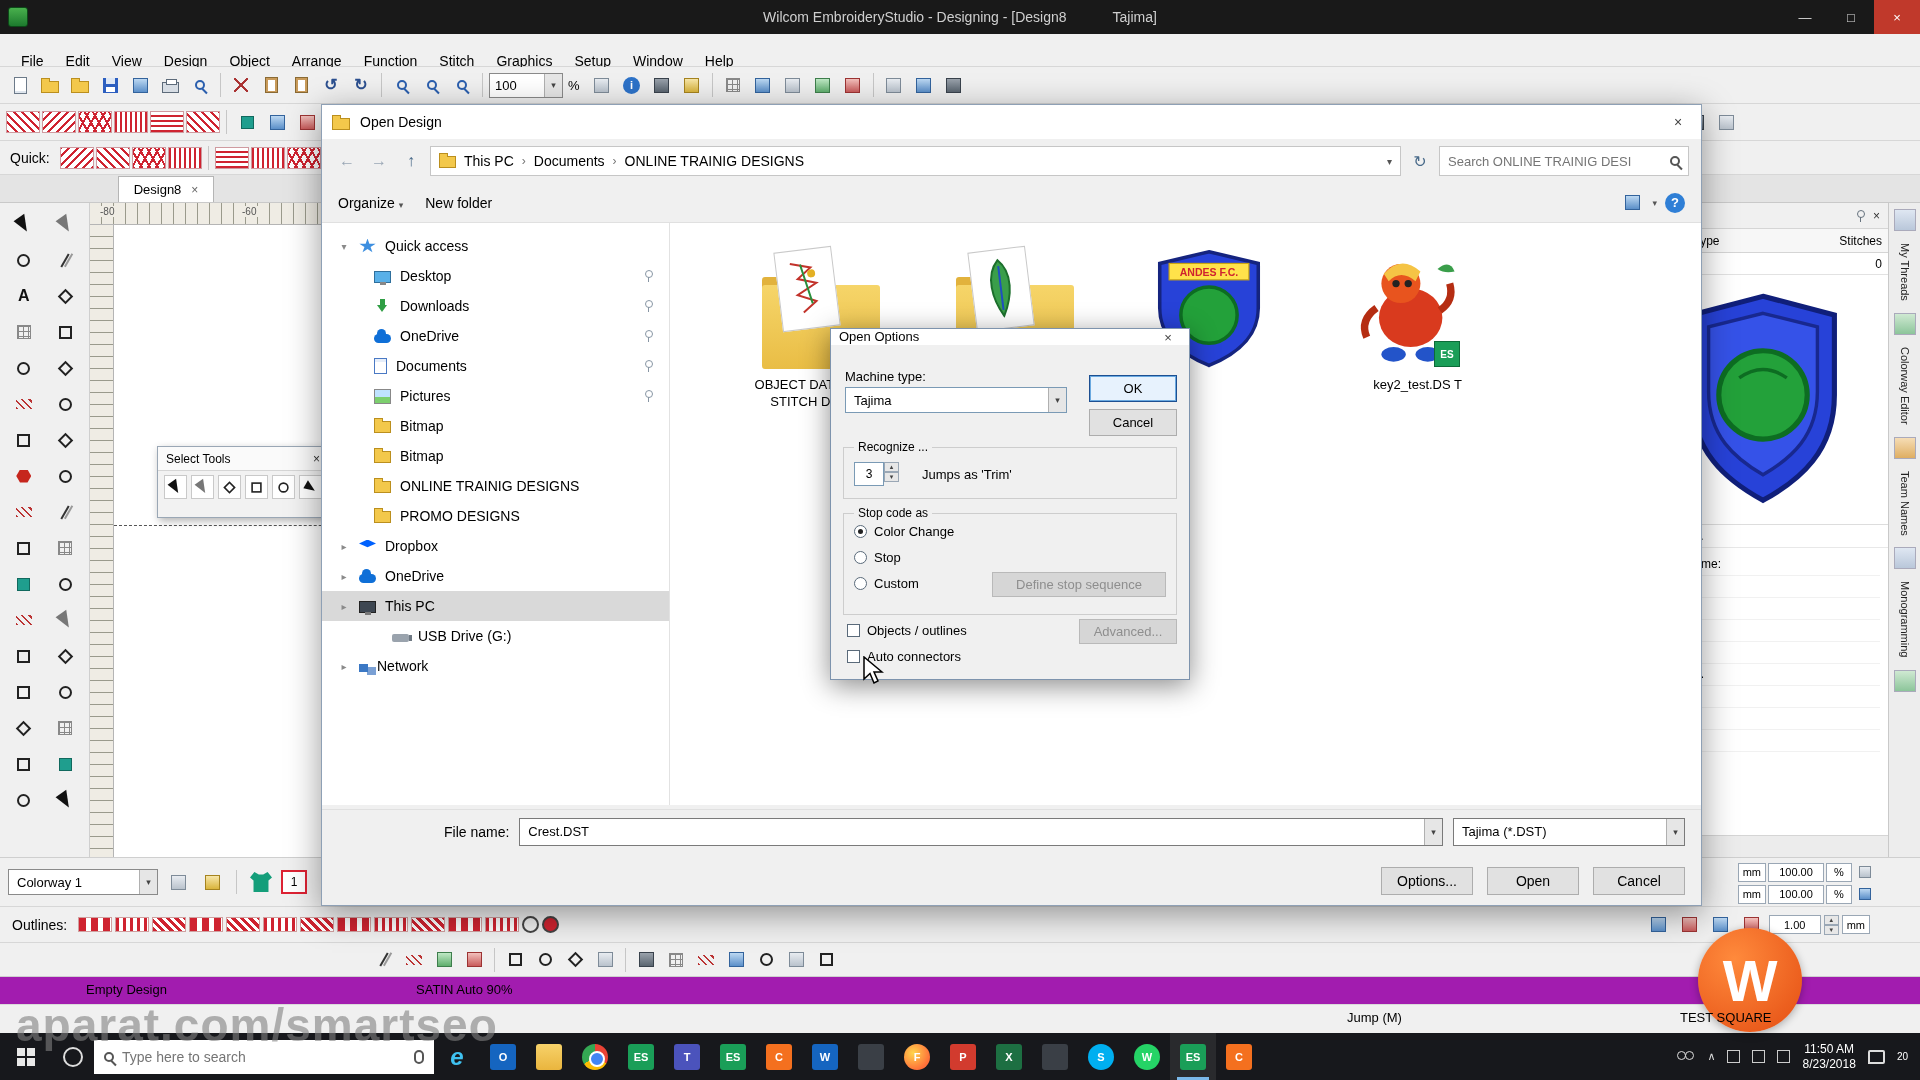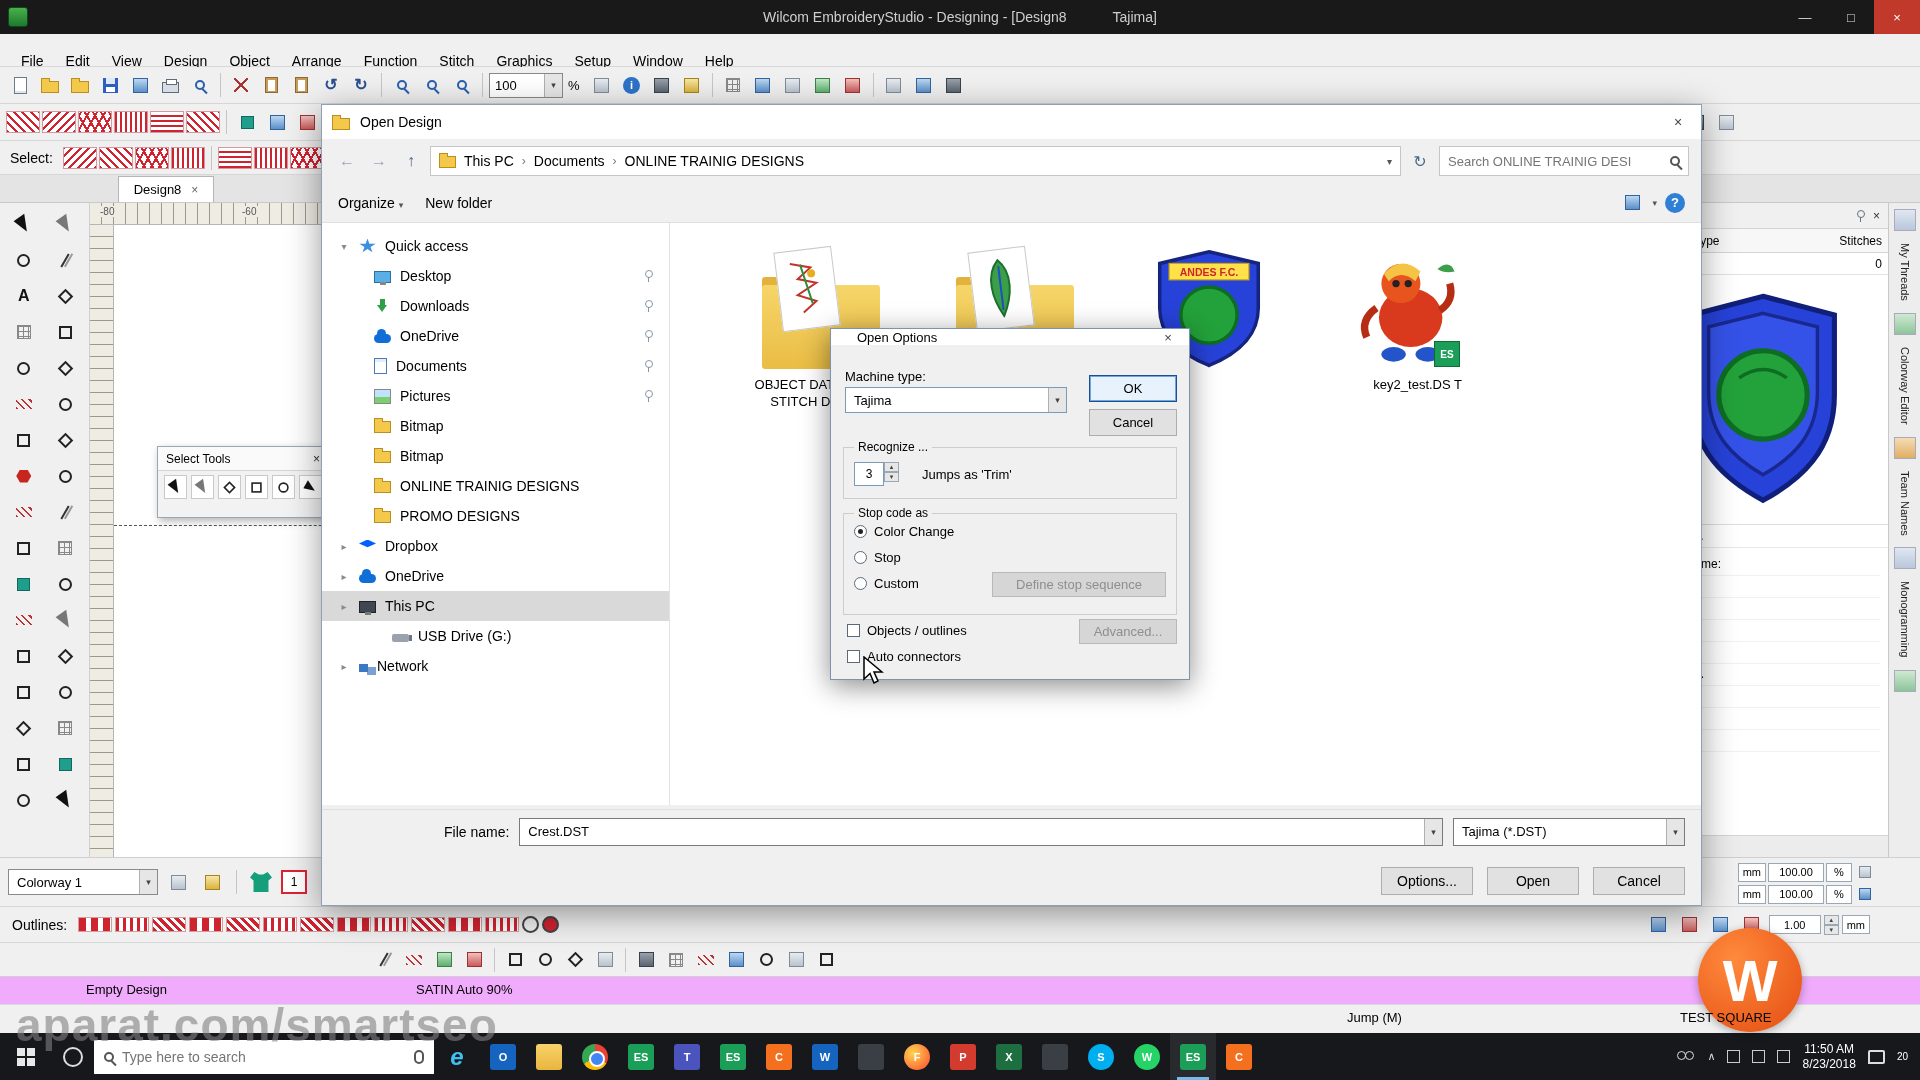--- a/index.html
+++ b/index.html
@@ -136,21 +136,21 @@
 .shirt{width:22px;height:20px;background:#149e7a;clip-path:polygon(20% 0,40% 12%,60% 12%,80% 0,100% 28%,84% 42%,84% 100%,16% 100%,16% 42%,0 28%);}
 .cwswatch{width:26px;height:24px;background:#fff;border:2px solid #d23;font-size:12px;display:flex;align-items:center;justify-content:center;}
 .meas{position:absolute;right:44px;top:4px;display:flex;flex-direction:column;gap:2px;}
 .meas .mrow{display:flex;gap:2px;align-items:center;}
 .mbox{height:19px;border:1px solid #9aa7b5;background:#fff;font-size:11px;display:flex;align-items:center;justify-content:center;padding:0 4px;min-width:26px;}
 #olrow{position:absolute;left:0;top:906px;width:1920px;height:36px;background:#f0f0f0;border-top:1px solid #d7d7d7;display:flex;align-items:center;gap:3px;padding-left:8px;}
 .ol-right{margin-left:auto;display:flex;align-items:center;gap:3px;padding-right:50px;}
 .spincol{display:flex;flex-direction:column;width:15px;}
 .spincol div{height:10px;border:1px solid #9aa7b5;background:#e7e7e7;font-size:7px;display:flex;align-items:center;justify-content:center;color:#444;}
 #btbrow{position:absolute;left:0;top:942px;width:1920px;height:34px;background:#f0f0f0;border-top:1px solid #d7d7d7;display:flex;align-items:center;gap:2px;padding-left:370px;}
-#st1{position:absolute;left:0;top:976px;width:1920px;height:28px;background:#f0abfc;border-top:1px solid #cfcfcf;font-size:13px;}
+#st1{position:absolute;left:0;top:976px;width:1920px;height:28px;background:#a21caf;border-top:1px solid #cfcfcf;font-size:13px;}
 #st2{position:absolute;left:0;top:1004px;width:1920px;height:29px;background:#f0f0f0;border-top:1px solid #dadada;font-size:13px;}
 .st-seg{position:absolute;top:5px;}
 
 
 #taskbar{position:absolute;left:0;top:1033px;width:1920px;height:47px;background:#17181c;display:flex;align-items:center;color:#fff;z-index:40;}
 .start{width:52px;height:100%;display:flex;align-items:center;justify-content:center;}
 .win-logo{width:18px;height:18px;display:grid;grid-template-columns:1fr 1fr;gap:2px;}
 .win-logo i{background:#e8e8e8;}
 .cortana{width:42px;height:100%;display:flex;align-items:center;justify-content:center;}
 .circ{width:20px;height:20px;border:2px solid #ddd;border-radius:50%;}
@@ -237,21 +237,21 @@
 .fn-row{position:absolute;left:0;right:0;bottom:52px;height:44px;background:#f0f0f0;border-top:1px solid #e0e0e0;display:flex;align-items:center;padding:0 16px 0 122px;gap:10px;font-size:14px;}
 .fn-combo{flex:1;height:28px;border:1px solid #7a7a7a;background:#fff;display:flex;align-items:center;}
 .fn-combo input{flex:1;border:none;padding:0 8px;font-size:13px;}
 .ft-combo{width:232px;height:28px;border:1px solid #7a7a7a;background:#fff;display:flex;align-items:center;padding-left:8px;font-size:13px;}
 .ft-combo .sp{flex:1;}
 .btn-row{position:absolute;right:16px;bottom:10px;display:flex;gap:14px;}
 .btn{min-width:92px;height:28px;background:#e1e1e1;border:1px solid #adadad;font-size:14px;display:flex;align-items:center;justify-content:center;padding:0 10px;}
 
 
 #oodlg{position:absolute;left:830px;top:328px;width:360px;height:352px;background:#f0f0f0;border:1px solid #7d93ad;box-shadow:0 6px 26px rgba(0,0,0,.45);z-index:60;font-size:13px;}
-.oo-title{height:16px;background:#fff;display:flex;align-items:center;padding-left:26px;font-size:13px;}
+.oo-title{height:16px;background:#fff;display:flex;align-items:flex-start;padding-left:8px;font-size:13px;}
 .oo-close{margin-left:auto;width:42px;height:100%;display:flex;align-items:center;justify-content:center;color:#444;font-size:13px;}
 .oo-lab{position:absolute;left:14px;top:40px;}
 .oo-select{position:absolute;left:14px;top:58px;width:222px;height:26px;border:1px solid #7a9ab5;background:#fff;display:flex;align-items:center;padding-left:8px;}
 .oo-select .sp{flex:1;}
 .oo-btn{position:absolute;width:88px;height:27px;background:#e1e1e1;border:1px solid #adadad;display:flex;align-items:center;justify-content:center;}
 .oo-btn.def{background:#e7f2fd;border:1px solid #1d4f91;box-shadow:inset 0 0 0 1px #6aa9e0;}
 .oo-btn.dis{background:#d6d6d6;color:#8e8e8e;border-color:#b9b9b9;}
 .group{position:absolute;left:12px;width:334px;border:1px solid #cdcdcd;}
 .glabel{position:absolute;top:-8px;left:10px;background:#f0f0f0;padding:0 4px;font-size:12px;}
 .spinbox{position:absolute;left:10px;top:14px;display:flex;}
@@ -426,21 +426,21 @@
     <div class="tico">
         <span class="s-gen k"></span>
       </div>
     <div class="tico">
         <span class="s-gen"></span>
       </div>
   </div>
 </div>
 
 <div id="fillsrow" class="toolrow">
-  <span class="rowlabel">Select:</span>
+  <span class="rowlabel">Quick:</span>
   <div class="hatch h2"></div>
   <div class="hatch"></div>
   <div class="hatch h5"></div>
   <div class="hatch h3"></div>
   <div class="vsep"></div>
   <div class="hatch h4"></div>
   <div class="hatch h3"></div>
   <div class="hatch h5"></div>
   <div class="tico">
       <span class="s-gen r"></span>

